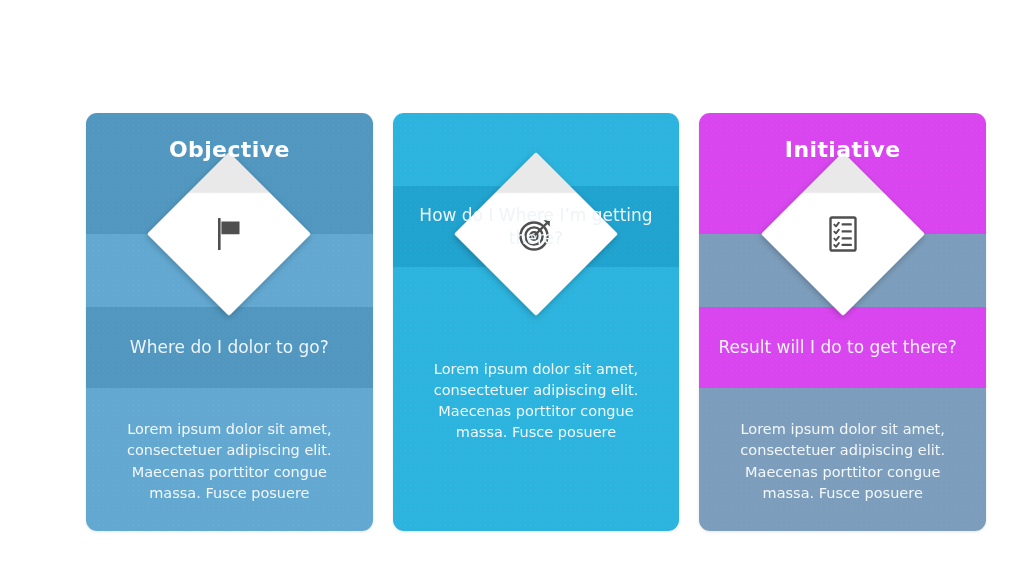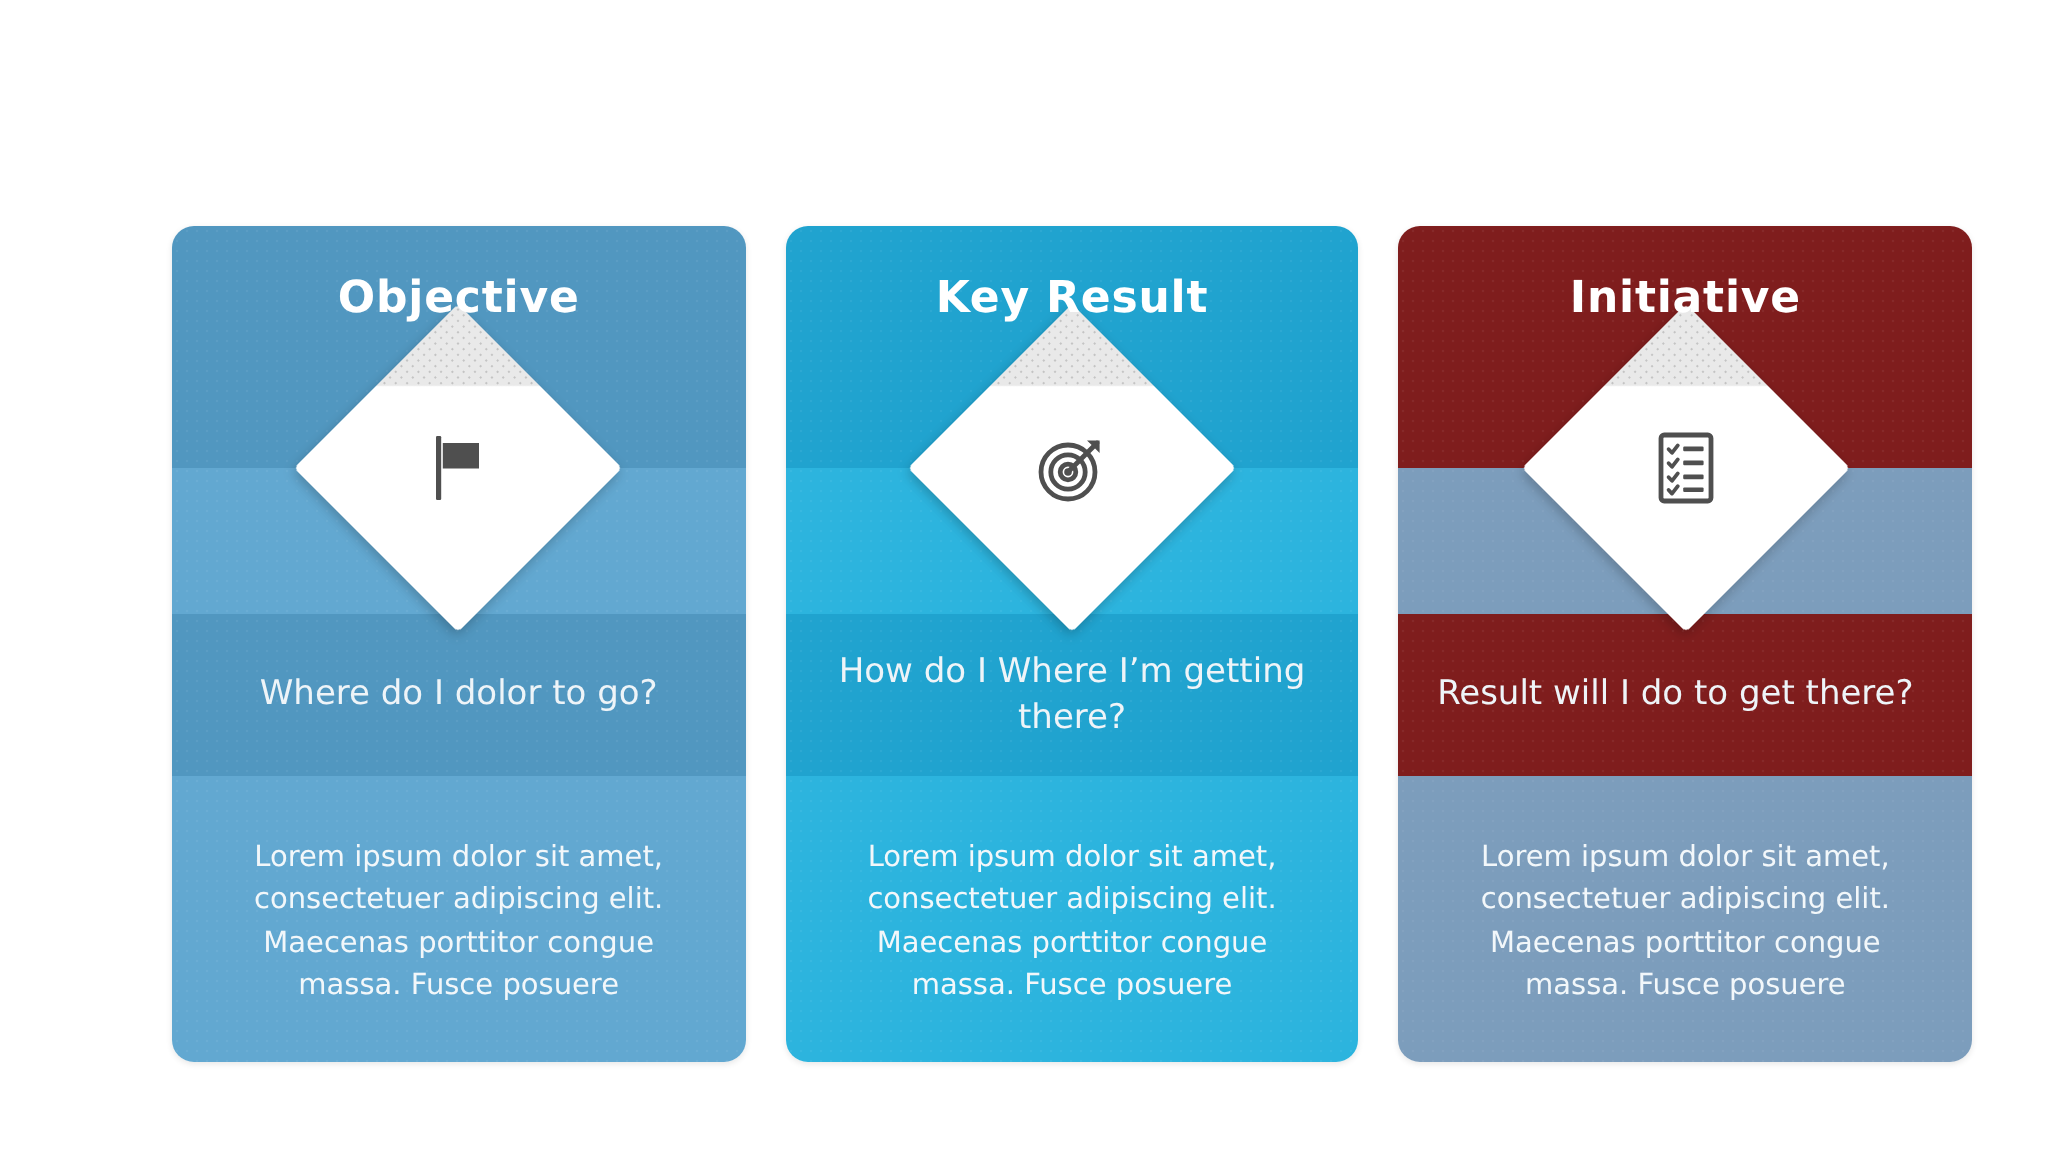--- a/index.html
+++ b/index.html
@@ -199,21 +199,21 @@
   .card.objective   .band-question { background: #5197c0; }
   .card.objective   .band-icon,
   .card.objective   .band-body     { background: #62a8d1; }
 
   .card.keyresult   .band-head,
   .card.keyresult   .band-question { background: #20a3cf; }
   .card.keyresult   .band-icon,
   .card.keyresult   .band-body     { background: #2cb4de; }
 
   .card.initiative  .band-head,
-  .card.initiative  .band-question { background: #7f1d1d; padding-left: 14px; }
+  .card.initiative  .band-question { background: #d946ef; padding-left: 14px; }
   .card.initiative  .band-icon,
   .card.initiative  .band-body     { background: #7c9dbc; }
 </style>
 </head>
 <body>
 
 <div class="slide">
 
 
   <div class="cards">
@@ -243,23 +243,20 @@
           <svg viewBox="0 0 40 40" xmlns="http://www.w3.org/2000/svg">
             <rect x="9" y="4" width="2.6" height="32" rx="0.6" fill="#4f4f4f"></rect>
             <path d="M12.4 7.5 H30.5 V20.2 H12.4 Z" fill="#4f4f4f"></path>
           </svg>
         </div>
       </div>
     </div>
 
     <div class="card keyresult">
 
-      <div class="band-head">
-        <div class="card-heading">Key Result</div>
-      </div>
 
       <div class="band-icon"></div>
 
       <div class="band-question">
         <div class="card-question">How do I Where I’m getting there?</div>
       </div>
 
       <div class="band-body">
         <div class="card-body-text">Lorem ipsum dolor sit amet, consectetuer adipiscing elit. Maecenas porttitor congue massa. Fusce posuere</div>
       </div>

